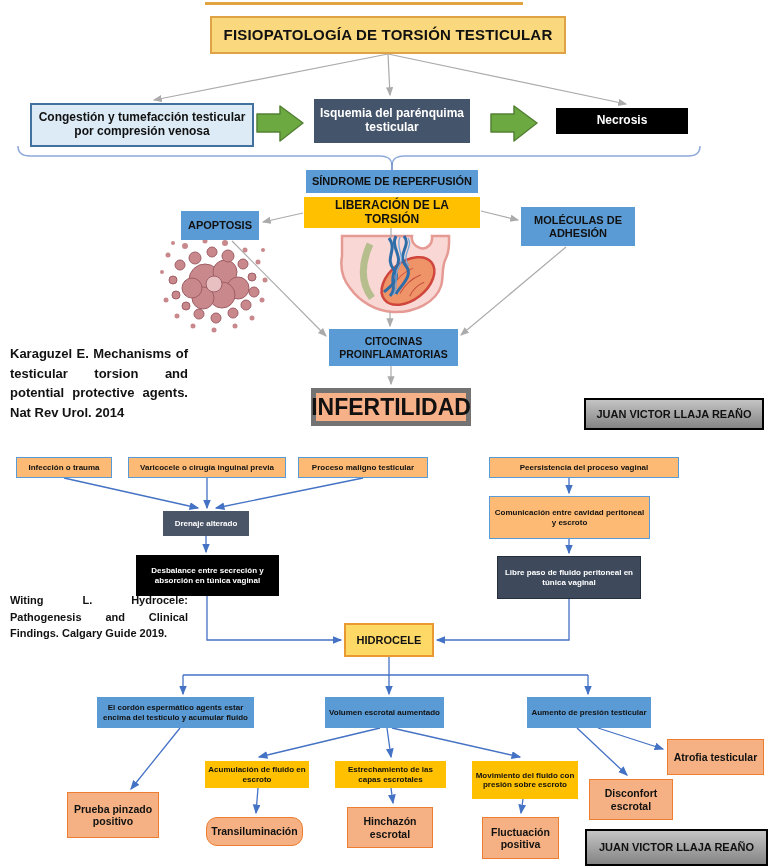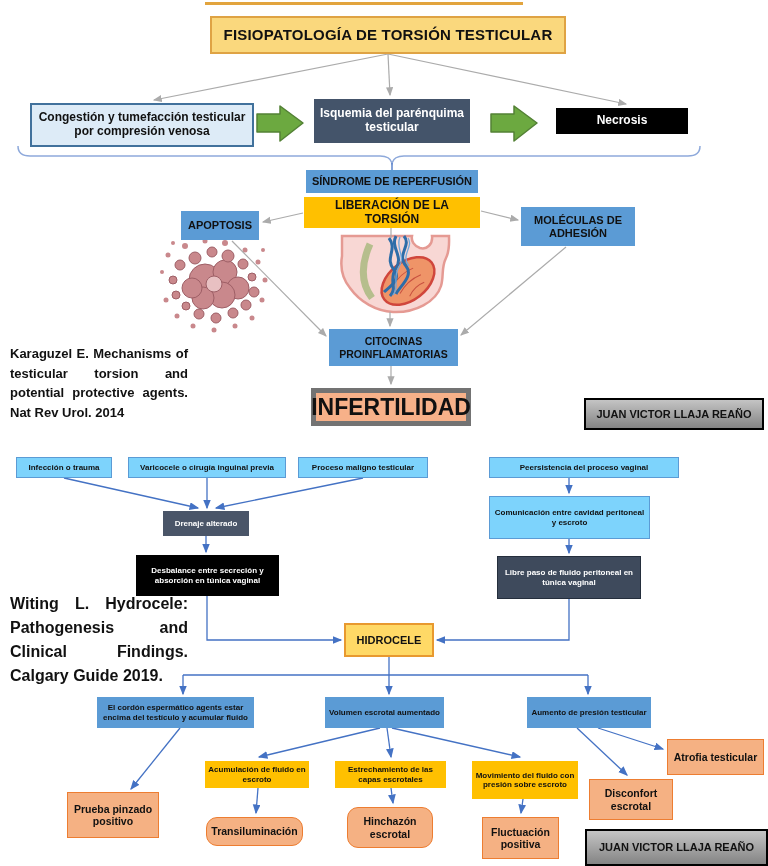--- a/index.html
+++ b/index.html
@@ -6,21 +6,21 @@
   #canvas{
     position:relative;width:768px;height:866px;background:#fff;overflow:hidden;
     font-family:"Liberation Sans","DejaVu Sans",sans-serif;
   }
   .b{
     position:absolute;box-sizing:border-box;display:flex;align-items:center;justify-content:center;
     text-align:center;font-weight:700;color:#111;line-height:1.15;z-index:2;padding:1px 3px;
   }
   .title{background:#FAD87D;border:2px solid #DFA344;font-size:15px;letter-spacing:.2px;}
   .lblue{background:#DDEBF7;border:2px solid #41719C;font-size:12px;}
-  .lblue2{background:#7dd3fc;border:1.5px solid #5B9BD5;font-size:8px;font-weight:600;}
+  .lblue2{background:#fdba74;border:1.5px solid #5B9BD5;font-size:8px;font-weight:600;}
   .slate{background:#44546A;color:#fff;font-size:12px;}
   .slate2{background:#4A5568;color:#fff;font-size:8px;font-weight:600;}
   .slate3{background:#3E4A5C;border:1px solid #242e3c;color:#fff;font-size:8px;font-weight:600;}
   .blackbox{background:#000;color:#fff;font-size:12px;}
   .blackbox2{background:#000;color:#fff;font-size:8px;font-weight:600;}
   .mblue{background:#5B9BD5;font-size:11px;}
   .mblue2{background:#5B9BD5;font-size:8px;font-weight:600;}
   .gold{background:#FFC000;font-size:12px;}
   .gold2{background:#FFC000;font-size:8px;font-weight:600;}
   .ylw{background:#FFD966;border:2px solid #E8992F;font-size:11px;}
@@ -201,39 +201,39 @@
   <div class="b slate2" style="left:163px;top:511px;width:86px;height:25px;">Drenaje alterado</div>
 
   <div class="b lblue2" style="left:489px;top:496px;width:161px;height:43px;">Comunicación entre cavidad peritoneal y escroto</div>
 
   <div class="b blackbox2" style="left:136px;top:555px;width:143px;height:41px;">Desbalance entre secreción y absorción en túnica vaginal</div>
 
   <div class="b slate3" style="left:497px;top:556px;width:144px;height:43px;">Libre paso de fluido peritoneal en túnica vaginal</div>
 
   <div class="b ylw" style="left:344px;top:623px;width:90px;height:34px;">HIDROCELE</div>
 
-  <div class="cite" style="left:10px;top:592px;width:178px;font-size:16px;">Witing L. Hydrocele: Pathogenesis and Clinical Findings. Calgary Guide 2019.</div>
+  <div class="cite" style="left:10px;top:592px;width:178px;font-size:11px;">Witing L. Hydrocele: Pathogenesis and Clinical Findings. Calgary Guide 2019.</div>
 
   <div class="b mblue2" style="left:97px;top:697px;width:157px;height:31px;">El cordón espermático agents estar encima del testículo y acumular fluido</div>
 
   <div class="b mblue2" style="left:325px;top:697px;width:119px;height:31px;">Volumen escrotal aumentado</div>
 
   <div class="b mblue2" style="left:527px;top:697px;width:124px;height:31px;">Aumento de presión testicular</div>
 
   <div class="b salmon" style="left:67px;top:792px;width:92px;height:46px;">Prueba pinzado positivo</div>
 
   <div class="b gold2" style="left:205px;top:761px;width:104px;height:27px;">Acumulación de fluido en escroto</div>
 
   <div class="b gold2" style="left:335px;top:761px;width:111px;height:27px;">Estrechamiento de las capas escrotales</div>
 
   <div class="b gold2" style="left:472px;top:761px;width:106px;height:38px;">Movimiento del fluido con presión sobre escroto</div>
 
   <div class="b salmon" style="left:206px;top:817px;width:97px;height:29px;border-radius:11px;">Transiluminación</div>
 
-  <div class="b salmon" style="left:347px;top:807px;width:86px;height:41px;border-radius:11px;">Hinchazón escrotal</div>
+  <div class="b salmon" style="left:347px;top:807px;width:86px;height:41px;">Hinchazón escrotal</div>
 
   <div class="b salmon" style="left:482px;top:817px;width:77px;height:42px;">Fluctuación positiva</div>
 
   <div class="b salmon" style="left:667px;top:739px;width:97px;height:36px;">Atrofia testicular</div>
 
   <div class="b salmon" style="left:589px;top:779px;width:84px;height:41px;">Disconfort escrotal</div>
 
   <div class="b graybox" style="left:585px;top:829px;width:183px;height:37px;">JUAN VICTOR LLAJA REAÑO</div>
 
 </div>

